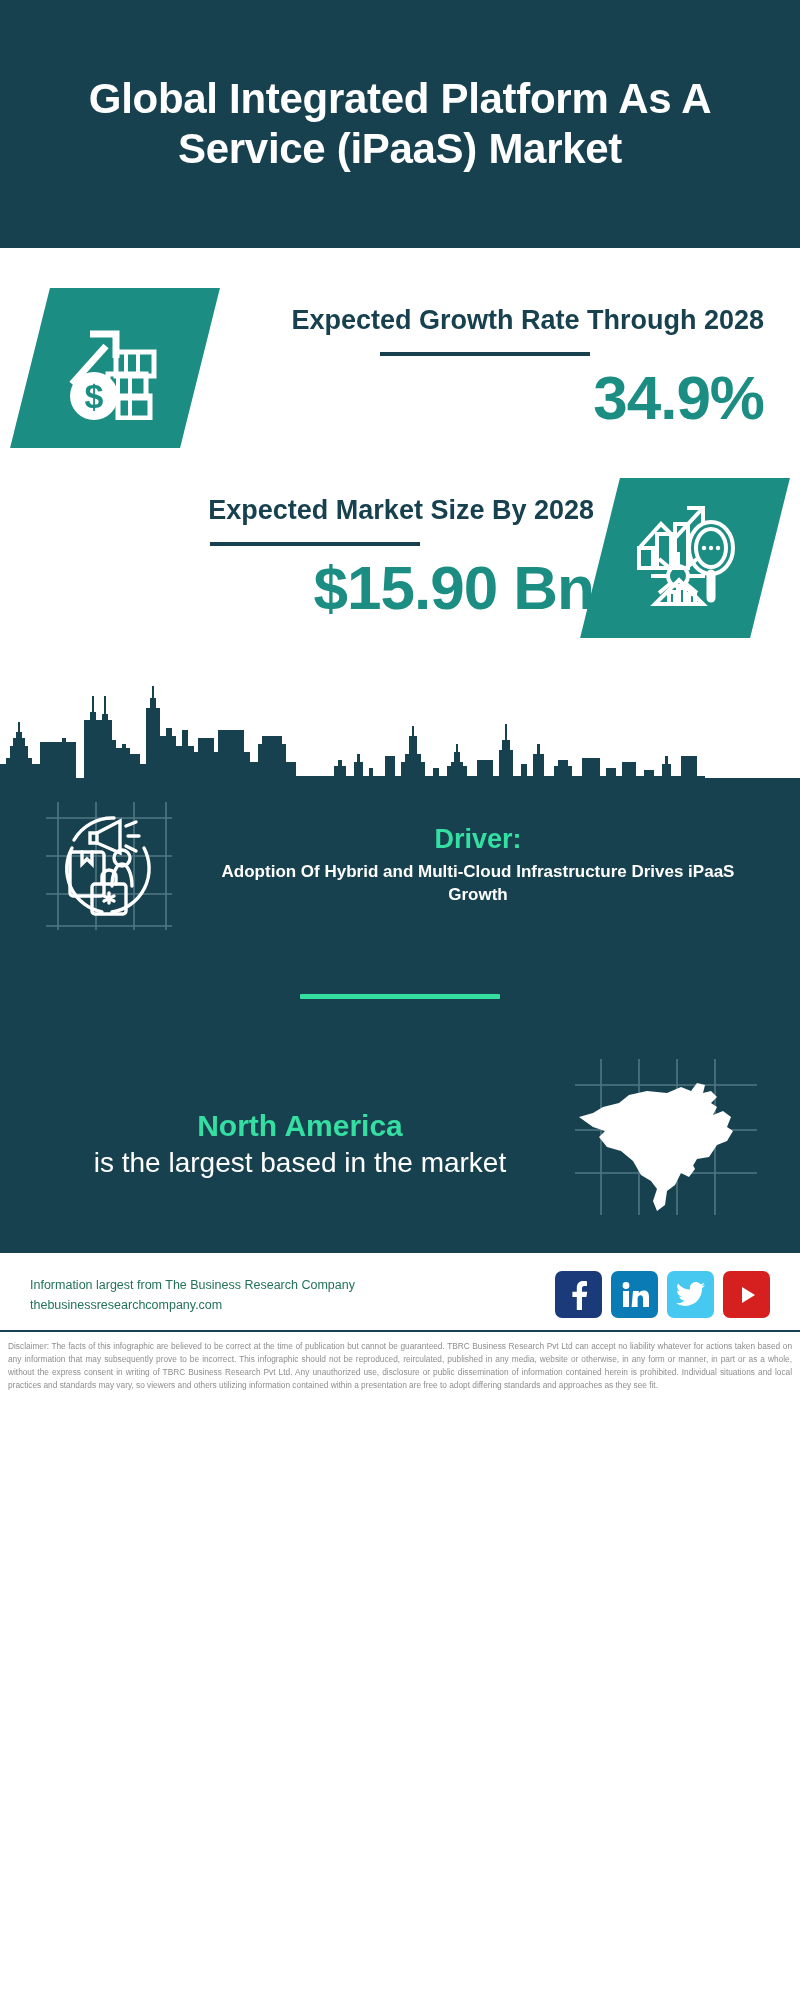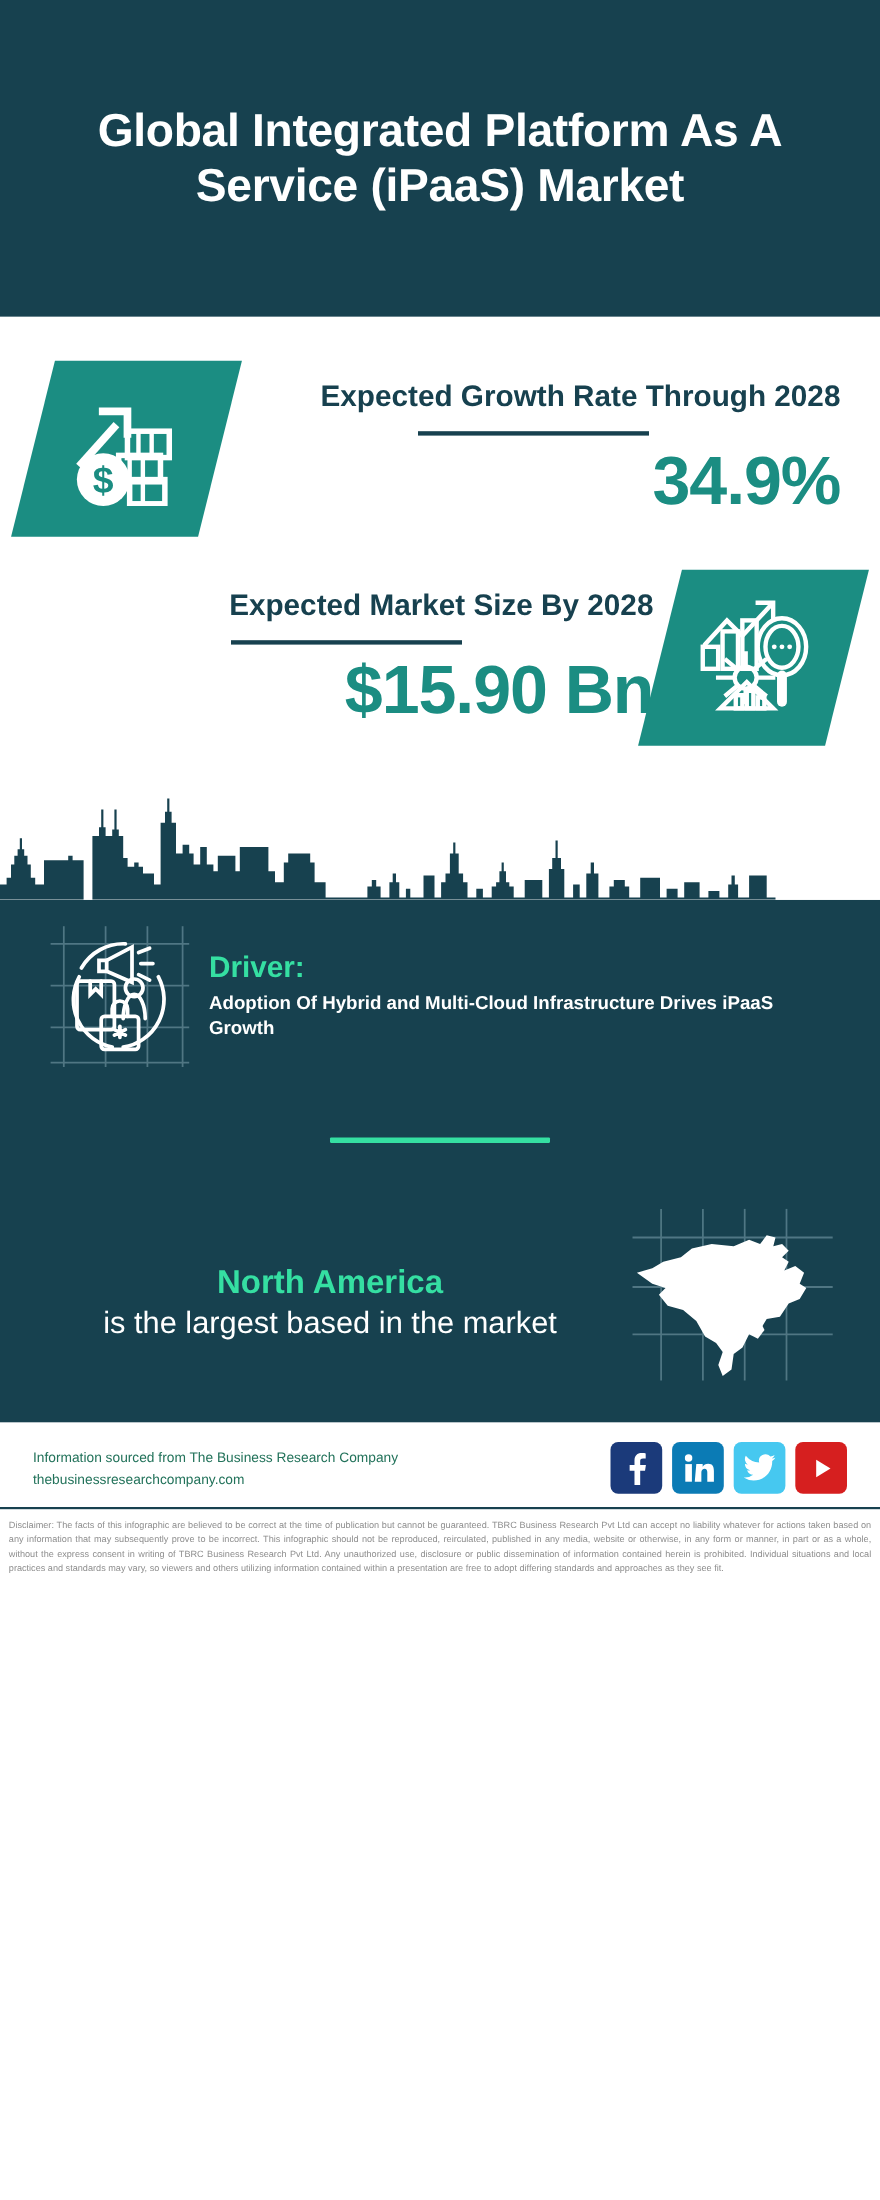--- a/index.html
+++ b/index.html
@@ -6,21 +6,21 @@
   html,body { background:#ffffff; }
   body {
     width:800px; height:2000px;
     font-family:"Liberation Sans", sans-serif;
     position:relative; overflow:hidden;
   }
 
   
   .header {
     background:#17414f;
-    height:288px;
+    height:248px;
     display:flex; align-items:center; justify-content:center;
     padding:0 40px;
   }
   .header h1 {
     color:#ffffff;
     font-size:42px;
     line-height:1.18;
     font-weight:bold;
     text-align:center;
     letter-spacing:-0.3px;
@@ -62,21 +62,21 @@
   }
 
   
   .skyline { display:block; width:100%; height:122px; margin-top:18px; }
 
   
   .dark-band { background:#17414f; padding:8px 0 0 0; }
 
   .driver-row { display:flex; align-items:center; padding:10px 34px 0 34px; }
   .driver-icon { flex:0 0 150px; display:flex; justify-content:center; }
-  .driver-copy { flex:1; text-align:left; padding-left:6px; }
+  .driver-copy { flex:1; text-align:center; padding-left:6px; }
   .driver-label {
     color:#35dfa2; font-size:27px; font-weight:bold; margin-bottom:6px;
   }
   .driver-text {
     color:#ffffff; font-size:17px; font-weight:bold; line-height:1.32;
   }
 
   .divider {
     width:200px; height:5px; background:#35dfa2;
     margin:60px auto 56px auto; border-radius:1px;
@@ -248,21 +248,21 @@
         </g>
         <path fill="#ffffff" d="M8 62 l14 -4 l10 -6 l16 -4 l10 -8 l18 -4 l20 2 l14 -6 l10 4 l6 -8 l8 2 l-2 8 l8 -2 l6 6 l-6 6 l6 4 l-4 8 l10 -4 l8 6 l-4 10 l6 4 l-6 10 l-10 4 l-8 12 l-12 2 l-6 10 l-10 4 l-6 12 l-8 6 l-2 14 l-8 6 l-4 -10 l4 -12 l-6 -8 l-10 -6 l-8 -14 l-12 -10 l-14 -4 l-8 -10 l6 -6 l-12 -4 Z"></path>
         <path fill="#ffffff" d="M112 108 l8 -2 l4 8 l-6 8 l-8 -4 Z"></path>
       </svg>
     </div>
   </div>
 </div>
 
 <div class="footer">
   <div class="source">
-    <div>Information sourced from The Business Research Company</div>
+    <div>Information largest from The Business Research Company</div>
     <div>thebusinessresearchcompany.com</div>
   </div>
   <div class="socials">
     <a class="sicon s-fb">
       <svg width="26" height="30" viewBox="0 0 26 30">
           <path fill="#fff" d="M16 30V17h4.4l.8-5.2H16V8.5c0-1.5.4-2.5 2.6-2.5H21V1.3C20.6 1.2 19 1 17.2 1 13.4 1 10.8 3.3 10.8 7.9v3.9H6.4V17h4.4v13z"></path>
         </svg>
     </a>
     <a class="sicon s-li">
       <svg width="28" height="28" viewBox="0 0 28 28">

